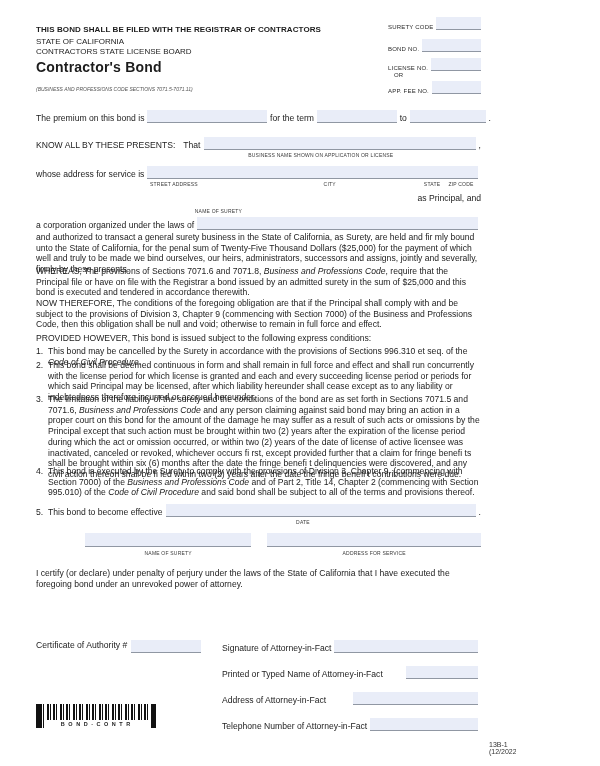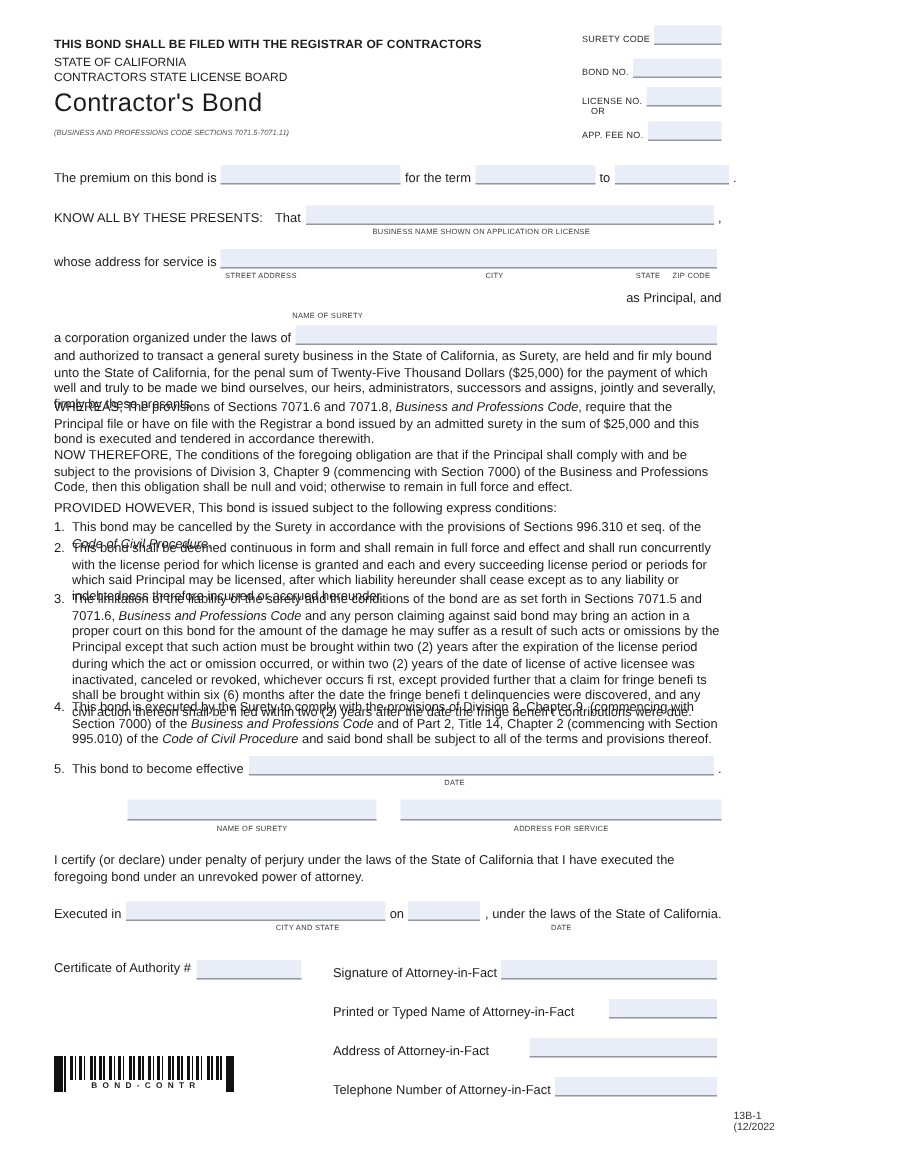--- a/index.html
+++ b/index.html
@@ -4,21 +4,21 @@
 <style>
   html,body { margin:0; padding:0; background:#fff; }
   .page { position:relative; width:516px; height:766px; background:#ffffff;
           font-family:"Liberation Sans", sans-serif; color:#1c1c1c; overflow:hidden; }
   .abs { position:absolute; }
 
   
   .notice { top:25px; left:36px; font-size:8px; font-weight:bold; letter-spacing:.1px; }
   .state  { top:37px; left:36px; font-size:8px; }
   .board  { top:47px; left:36px; font-size:8px; }
-  .title  { top:59px; left:36px; font-size:17px; font-weight:normal; letter-spacing:.2px; }
+  .title  { top:59px; left:36px; font-size:14px; font-weight:bold; letter-spacing:.2px; }
   .coderef{ top:86px; left:36px; font-size:5px; font-style:italic; color:#555; }
 
   
   .codes { top:14px; left:388px; right:35px; height:86px; }
   .crow  { position:absolute; left:0; right:0; display:flex; align-items:flex-end; }
   .clbl  { font-size:6px; white-space:nowrap; letter-spacing:.2px; color:#2a2a2a; }
   .cfld  { flex:1; height:12px; margin-left:3px; background:#e9edf8; border-bottom:1px solid #9097a3; }
 
   
   .row  { position:absolute; left:36px; right:35px; display:flex; align-items:flex-end; font-size:8.6px; line-height:10px; }
@@ -165,29 +165,20 @@
       <div class="sigsub">NAME OF SURETY</div>
     </div>
     <div class="sigcell-r">
       <div class="sigbox"></div>
       <div class="sigsub">ADDRESS FOR SERVICE</div>
     </div>
   </div>
 
   <div class="para" style="top:568px;">I certify (or declare) under penalty of perjury under the laws of the State of California that I have executed the foregoing bond under an unrevoked power of attorney.</div>
 
-  <div class="row" style="top:601px;">
-    <span class="lbl">Executed in</span>
-    <span class="fld" style="flex:3.6;"></span>
-    <span class="lbl">on</span>
-    <span class="fld"></span>
-    <span class="lbl">, under the laws of the State of California.</span>
-    <span class="sub" style="left:38%; top:13px;">CITY AND STATE</span>
-    <span class="sub" style="left:76%; top:13px;">DATE</span>
-  </div>
 
   <div class="abs sidebox"></div>
 
   <div class="certrow">
     <span class="lbl">Certificate of Authority #</span>
     <span class="certfld"></span>
   </div>
 
   <div class="row attrow" style="top:640px;">
     <span class="lbl">Signature of Attorney-in-Fact</span>

